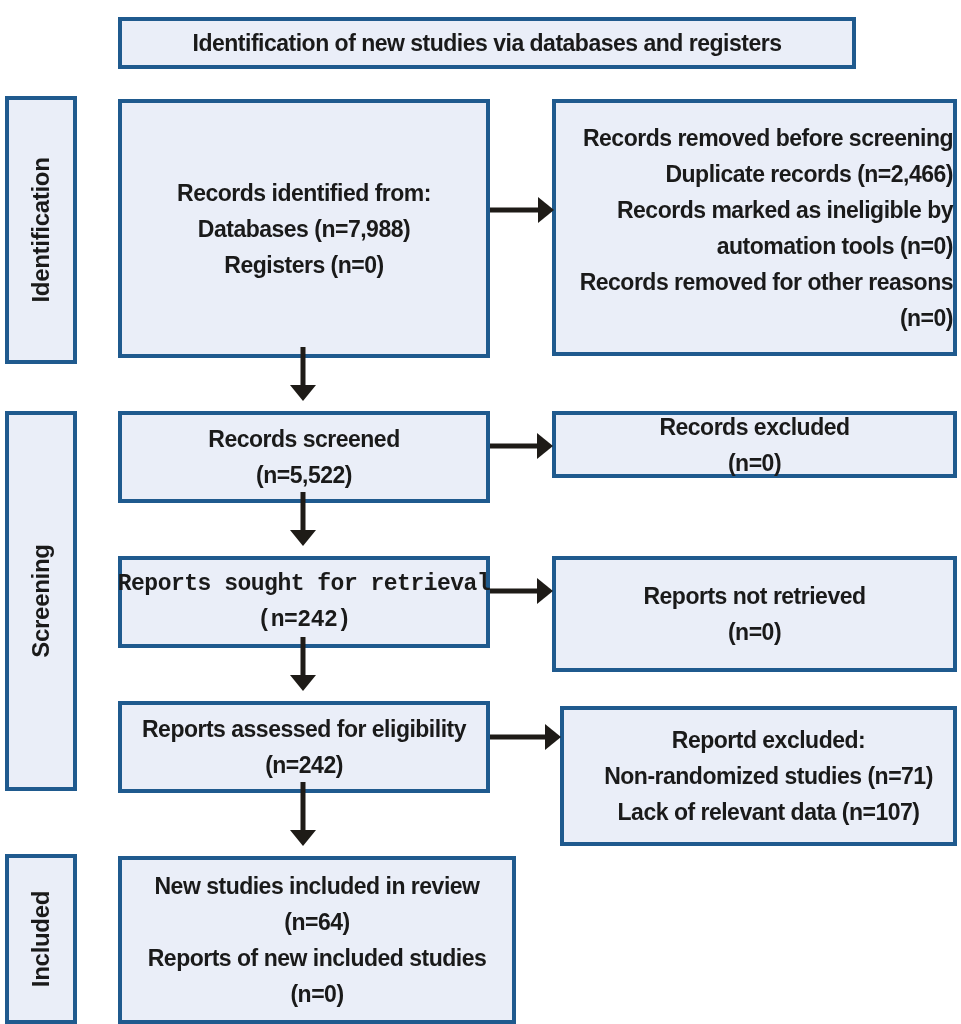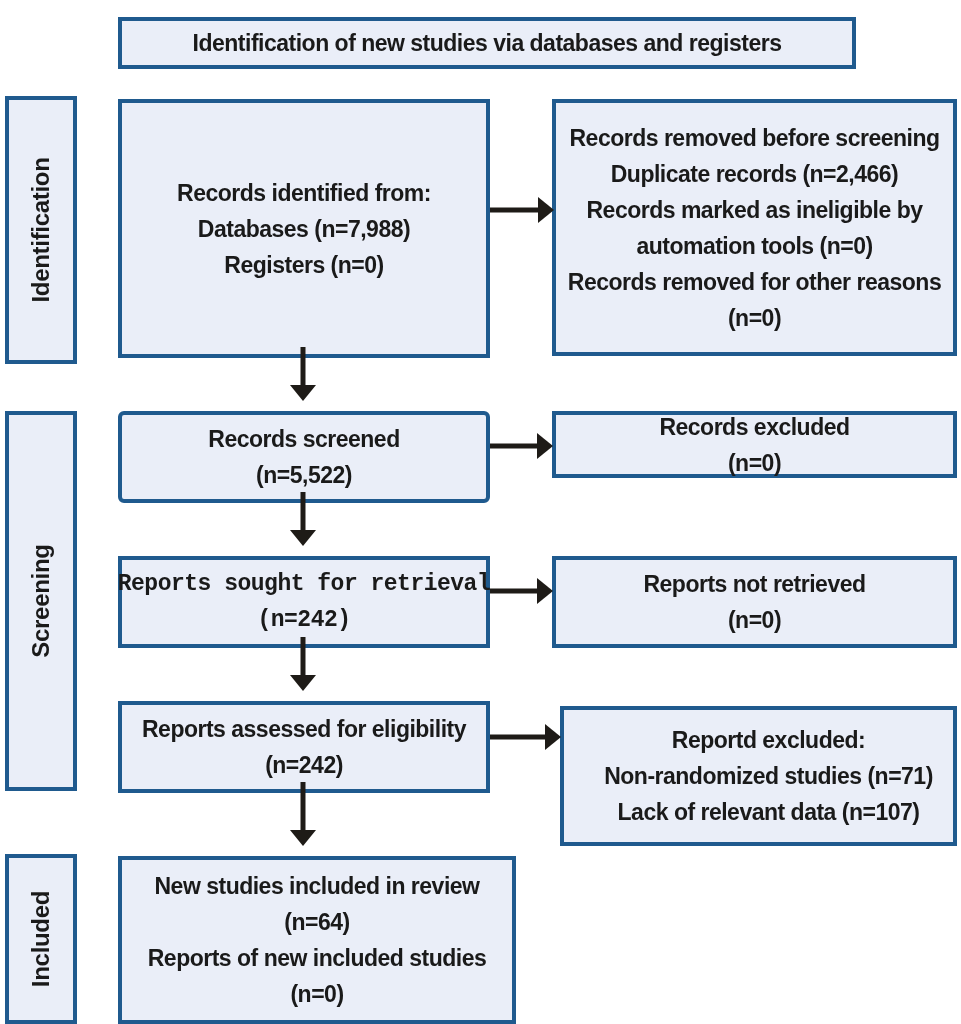--- a/index.html
+++ b/index.html
@@ -48,25 +48,25 @@
     white-space:nowrap;
     font-size:24px;
     font-weight:600;
     letter-spacing:-0.3px;
   }
   .side-identification{top:85px;height:268px;}
   .side-screening{top:400px;height:380px;}
   .side-included{top:843px;height:170px;}
 
   .box-identified{left:118px;top:88px;width:372px;height:259px;align-items:center;}
-  .box-removed{left:552px;top:88px;width:405px;height:257px;}
-  .box-screened{left:118px;top:400px;width:372px;height:92px;border-radius:6px;}
+  .box-removed{left:552px;top:88px;width:405px;height:257px;align-items:flex-end;}
+  .box-screened{left:118px;top:400px;width:372px;height:92px;}
   .box-excluded{left:552px;top:400px;width:405px;height:67px;}
   .box-sought{left:118px;top:545px;width:372px;height:92px;font-family:Liberation Mono, monospace;}
-  .box-notretrieved{left:552px;top:545px;width:405px;height:92px;}
+  .box-notretrieved{left:552px;top:545px;width:405px;height:116px;}
   .box-assessed{left:118px;top:690px;width:372px;height:92px;}
   .box-reportsexcluded{left:560px;top:695px;width:397px;height:140px;padding-left:20px;}
   .box-included{left:118px;top:845px;width:398px;height:168px;}
 
   .arrows{
     position:absolute;left:0;top:0;width:961px;height:1024px;
     pointer-events:none;
   }
   .arrows line{stroke:var(--arrow);stroke-width:5;}
   .arrows polygon{fill:var(--arrow);}

